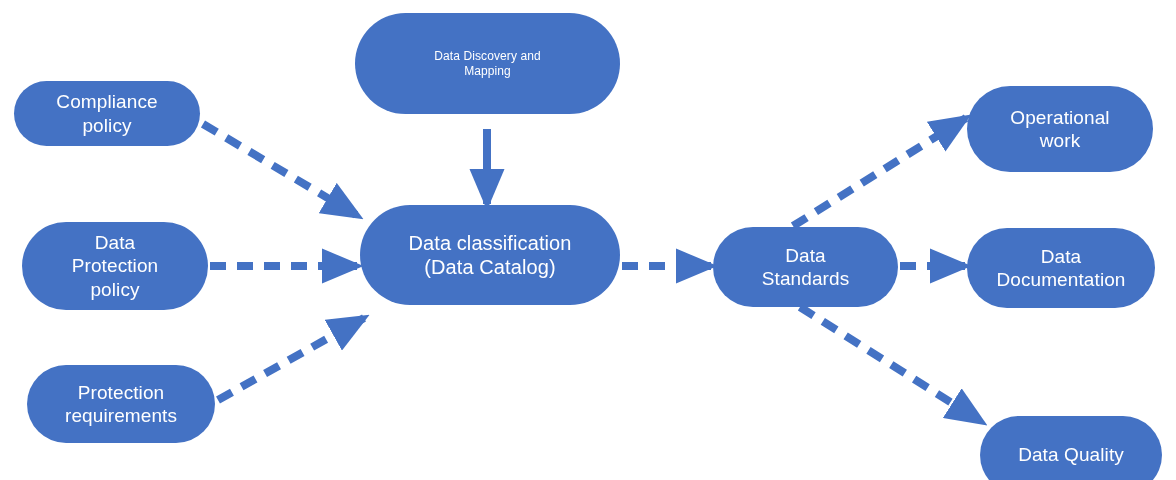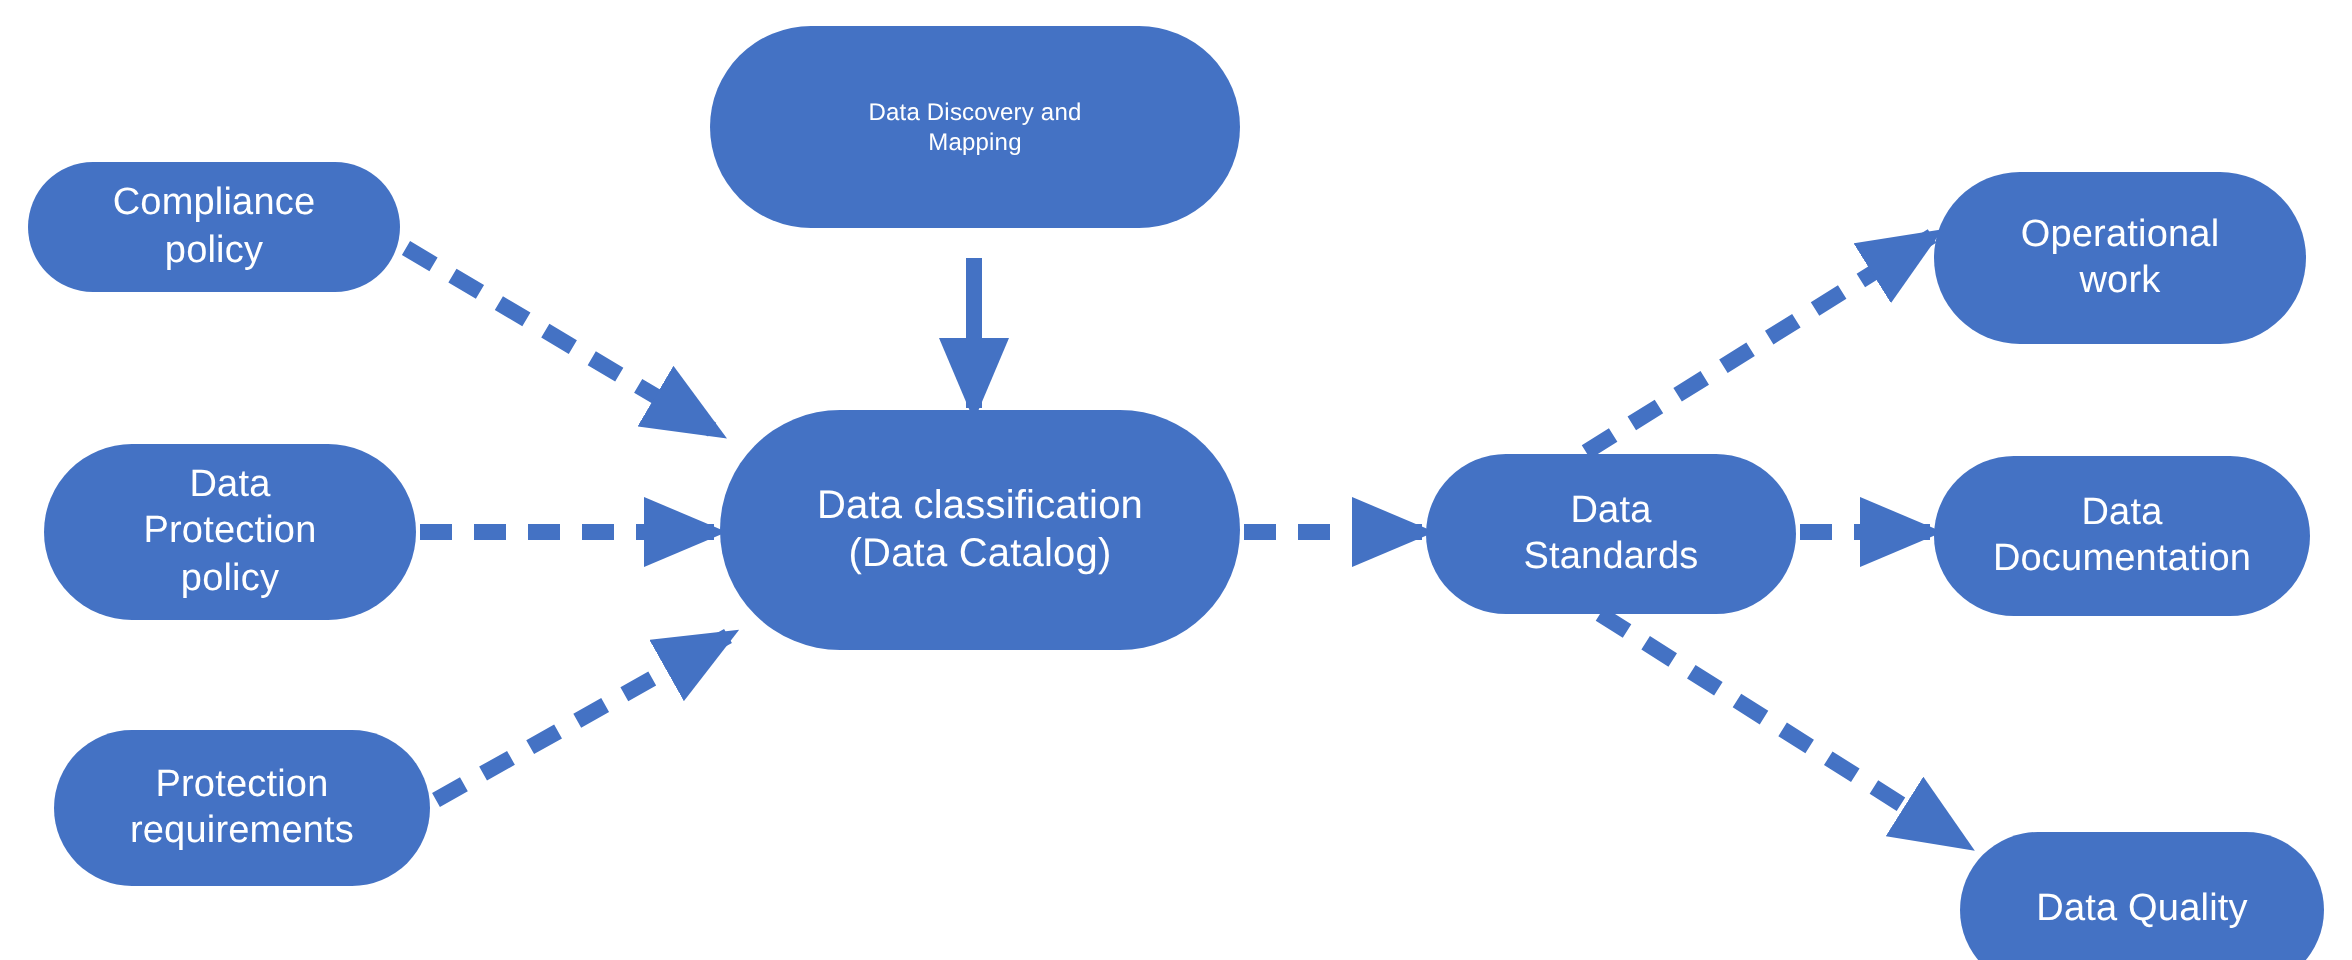--- a/index.html
+++ b/index.html
@@ -75,21 +75,21 @@
   <div id="nodes-group">
       <div class="node" style="left: 14px; top: 81px; width: 186px; height: 65px; background: rgb(68, 114, 196); color: rgb(255, 255, 255); font-size: 19px;"><span class="node-label">Compliance
 policy</span></div>
       <div class="node" style="left: 355px; top: 13px; width: 265px; height: 101px; background: rgb(68, 114, 196); color: rgb(255, 255, 255); font-size: 12px;"><span class="node-label">Data Discovery and
 Mapping</span></div>
       <div class="node" style="left: 22px; top: 222px; width: 186px; height: 88px; background: rgb(68, 114, 196); color: rgb(255, 255, 255); font-size: 19px;"><span class="node-label">Data
 Protection
 policy</span></div>
       <div class="node" style="left: 27px; top: 365px; width: 188px; height: 78px; background: rgb(68, 114, 196); color: rgb(255, 255, 255); font-size: 19px;"><span class="node-label">Protection
 requirements</span></div>
-      <div class="node" style="left: 360px; top: 205px; width: 260px; height: 120px; background: rgb(68, 114, 196); color: rgb(255, 255, 255); font-size: 20px;"><span class="node-label">Data classification
+      <div class="node" style="left: 360px; top: 205px; width: 260px; height: 100px; background: rgb(68, 114, 196); color: rgb(255, 255, 255); font-size: 20px;"><span class="node-label">Data classification
 (Data Catalog)</span></div>
       <div class="node" style="left: 713px; top: 227px; width: 185px; height: 80px; background: rgb(68, 114, 196); color: rgb(255, 255, 255); font-size: 19px;"><span class="node-label">Data
 Standards</span></div>
       <div class="node" style="left: 967px; top: 62px; width: 186px; height: 86px; background: rgb(68, 114, 196); color: rgb(255, 255, 255); font-size: 19px; margin-top: 24px;"><span class="node-label">Operational
 work</span></div>
       <div class="node" style="left: 967px; top: 228px; width: 188px; height: 80px; background: rgb(68, 114, 196); color: rgb(255, 255, 255); font-size: 19px;"><span class="node-label">Data
 Documentation</span></div>
       <div class="node" style="left: 980px; top: 392px; width: 182px; height: 78px; background: rgb(68, 114, 196); color: rgb(255, 255, 255); font-size: 19px; margin-top: 24px;"><span class="node-label">Data Quality</span></div>
     </div>
 

